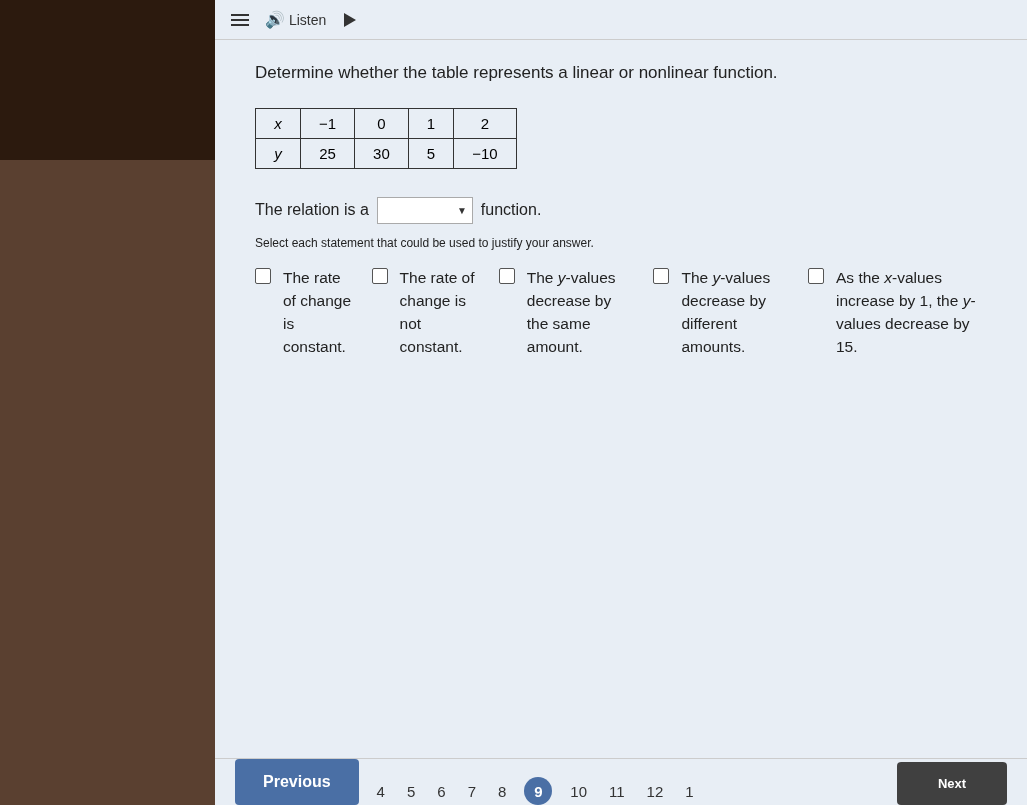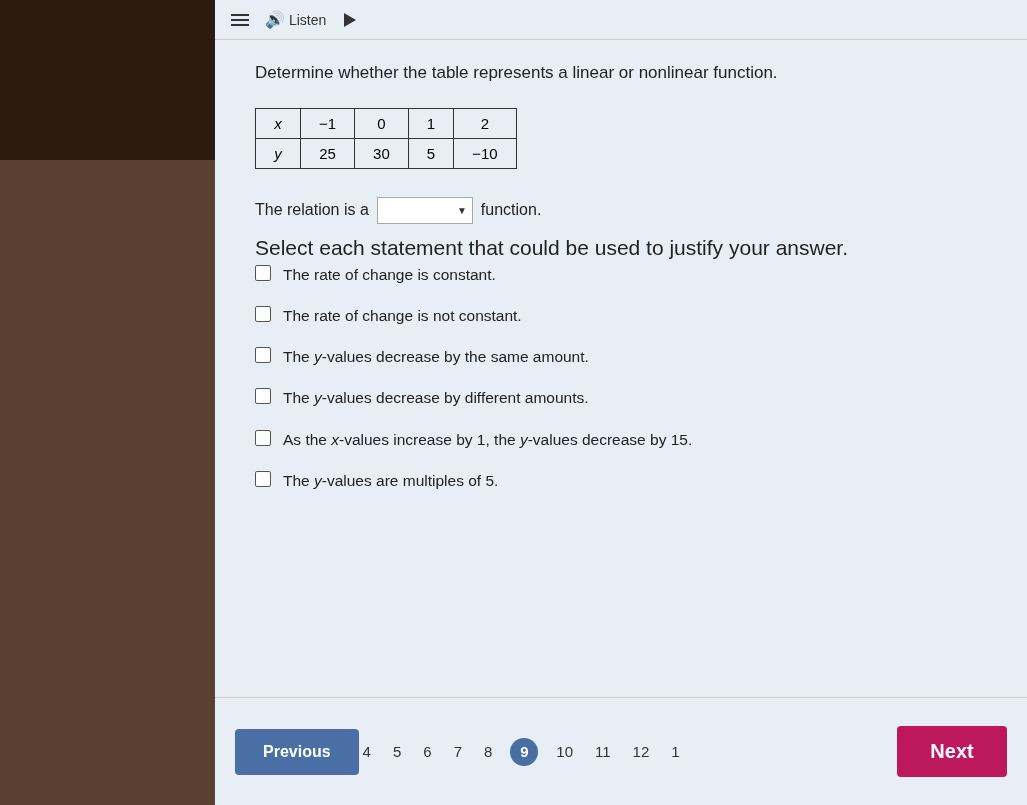--- a/index.html
+++ b/index.html
@@ -164,29 +164,29 @@
       pointer-events: none;
       color: #333;
     }
 
     .select-label {
       font-size: 16px;
       color: #222;
     }
 
     .justify-title {
-      font-size: 21px;
-      color: #222;
-      margin-bottom: 3px;
+      font-size: 12px;
+      color: #222;
+      margin-bottom: 16px;
     }
 
     .checkbox-list {
       list-style: none;
       display: flex;
-      flex-direction: column;
+      flex-direction: row;
       gap: 18px;
       margin-bottom: 20px;
     }
 
     .checkbox-item {
       display: flex;
       align-items: flex-start;
       gap: 12px;
       font-size: 15.5px;
       color: #222;
@@ -209,44 +209,45 @@
     .checkbox-item-text {
       line-height: 1.5;
     }
 
     .checkbox-item-text em {
       font-style: italic;
     }
 
     .bottom-nav {
       display: flex;
-      align-items: center;
-      padding: 28px 20px;
+      align-items: flex-end;
+      padding: 0 20px;
       background: #e8eef5;
       border-top: 1px solid #ccc;
+      gap: 14px;
     }
 
     .prev-btn {
       background: #4a6fa5;
       color: white;
       border: none;
       padding: 14px 28px;
       font-size: 16px;
       font-weight: bold;
       cursor: pointer;
       border-radius: 4px;
       min-width: 110px;
     }
 
     .next-btn {
-      background: #be185d;
+      background: #404040;
       color: white;
       border: none;
       padding: 14px 28px;
-      font-size: 20px;
+      font-size: 13px;
       font-weight: bold;
       cursor: pointer;
       border-radius: 4px;
       min-width: 110px;
       margin-left: auto;
     }
 
     .page-numbers {
       display: flex;
       align-items: center;
@@ -346,24 +347,20 @@
         <span class="checkbox-item-text">The <em>y</em>-values decrease by the same amount.</span>
       </li>
       <li class="checkbox-item">
         <div class="checkbox-box"></div>
         <span class="checkbox-item-text">The <em>y</em>-values decrease by different amounts.</span>
       </li>
       <li class="checkbox-item">
         <div class="checkbox-box"></div>
         <span class="checkbox-item-text">As the <em>x</em>-values increase by 1, the <em>y</em>-values decrease by 15.</span>
       </li>
-      <li class="checkbox-item">
-        <div class="checkbox-box"></div>
-        <span class="checkbox-item-text">The <em>y</em>-values are multiples of 5.</span>
-      </li>
     </ul>
   </div>
 
   <div class="bottom-nav">
     <button class="prev-btn">Previous</button>
 
     <div class="page-numbers">
       <span class="page-num">4</span>
       <span class="page-num">5</span>
       <span class="page-num">6</span>

